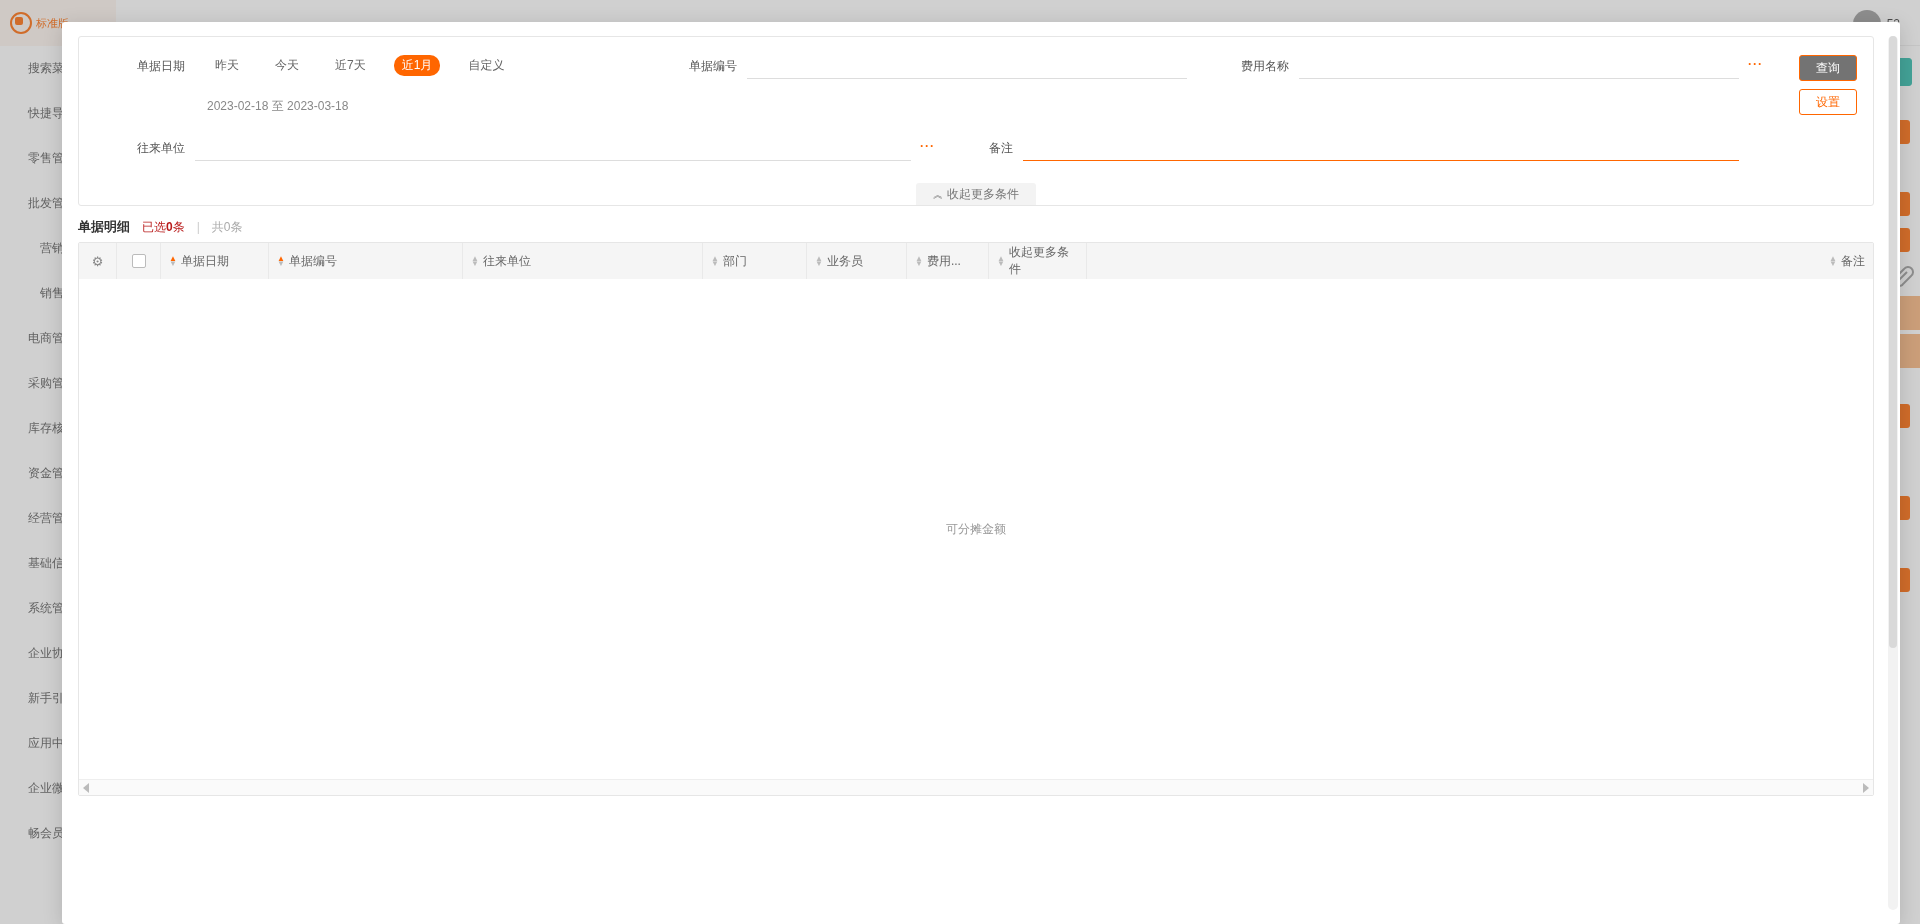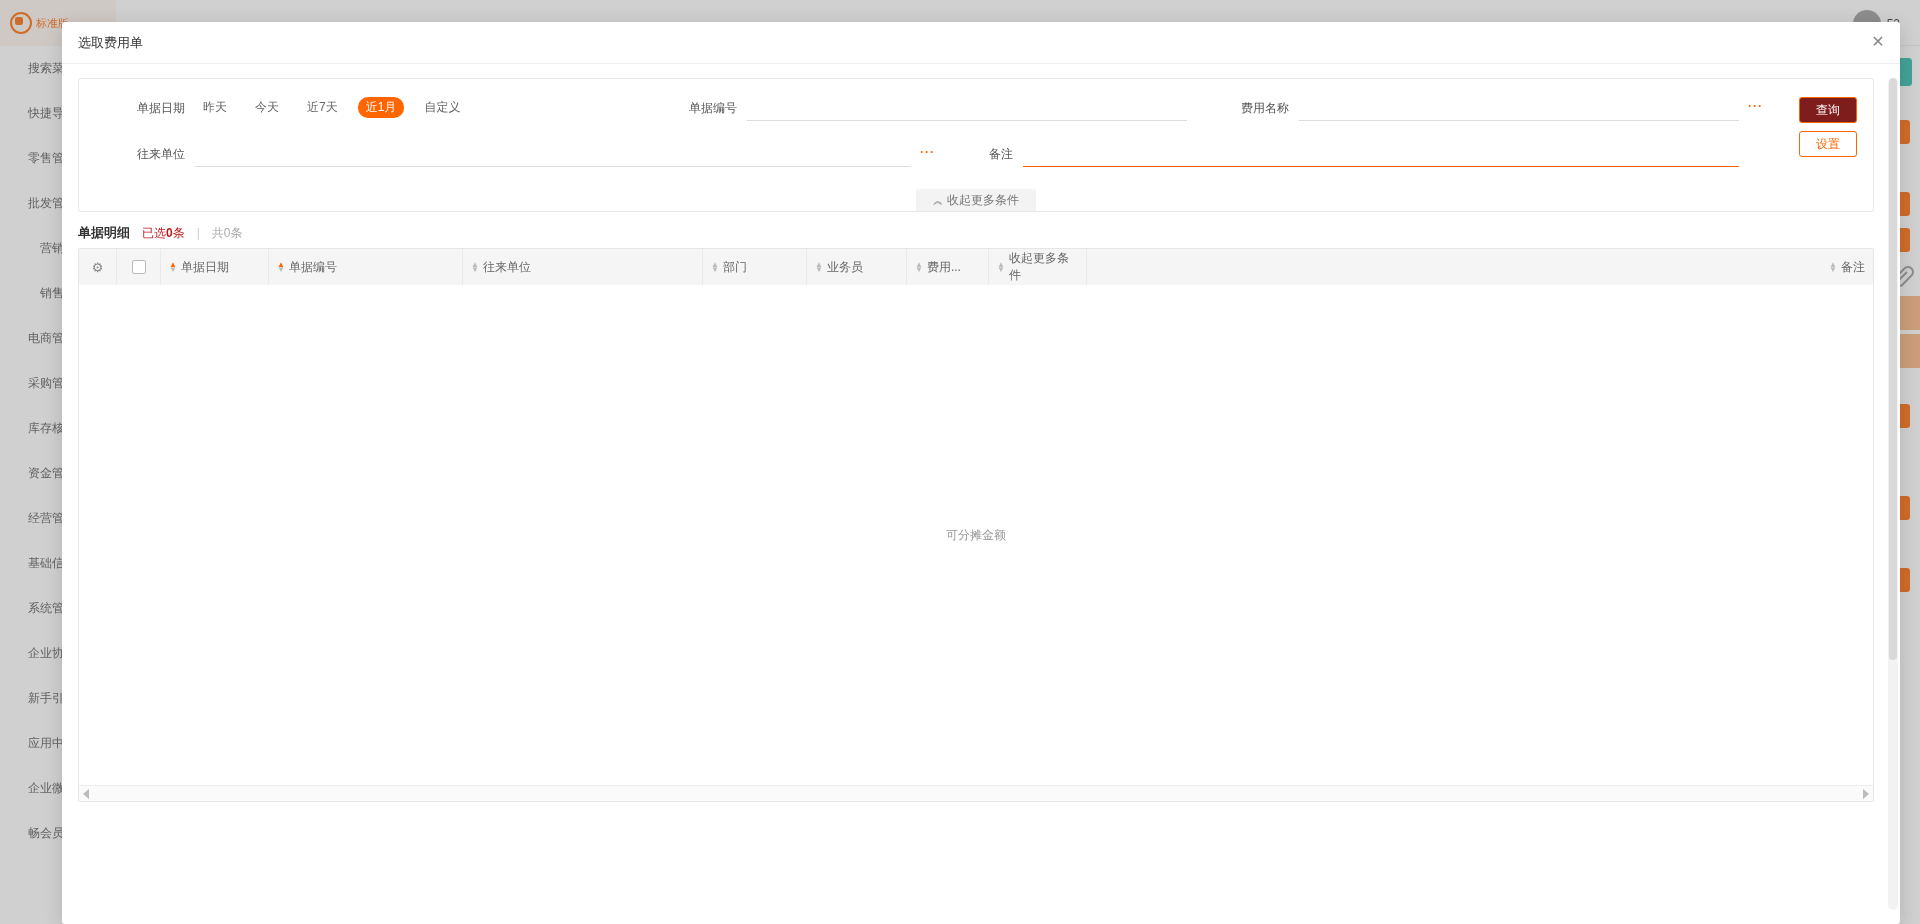--- a/index.html
+++ b/index.html
@@ -46,28 +46,28 @@
   
   .filter-panel { border: 1px solid #e6e6e6; border-radius: 3px; padding: 18px 44px 0 44px; position: relative; }
   .filter-row { display: flex; margin-bottom: 22px; }
   .filter-group { flex: 1; display: flex; align-items: flex-start; min-width: 0; padding-right: 40px; position: relative; }
   .filter-label { width: 72px; text-align: right; padding-right: 10px; color: #555; line-height: 22px; flex-shrink: 0; }
   .filter-field { flex: 1; min-width: 0; }
   .filter-input-line { border: none; border-bottom: 1px solid #ddd; height: 24px; width: 100%; outline: none; font-size: 12px; background: transparent; }
   .filter-input-line.highlight { border-bottom-color: #f60; }
   .filter-ellipsis { position: absolute; right: 16px; top: 2px; color: #f60; font-weight: bold; cursor: pointer; letter-spacing: 1px; }
 
-  .date-quick { display: flex; gap: 12px; align-items: center; flex-wrap: wrap; }
+  .date-quick { display: flex; gap: 20px; align-items: center; flex-wrap: wrap; margin-left: 12px; }
   .date-chip { padding: 2px 8px; border-radius: 10px; color: #666; cursor: pointer; }
   .date-chip.active { background: #f60; color: #fff; }
   .date-range-text { width: 100%; color: #888; margin-top: 2px; font-size: 12px; }
 
   .filter-actions-side { position: absolute; right: 16px; top: 18px; display: flex; flex-direction: column; gap: 8px; }
   .btn { display: inline-flex; align-items: center; justify-content: center; height: 26px; padding: 0 16px; border-radius: 3px; cursor: pointer; font-size: 12px; }
-  .btn-primary { background: #7f1d1d; color: #fff; border: 1px solid #f60; }
+  .btn-primary { background: #737373; color: #fff; border: 1px solid #f60; }
   .btn-secondary { background: #fff; color: #f60; border: 1px solid #f60; }
   .btn-default { background: #fff; color: #555; border: 1px solid #d9d9d9; }
 
   .collapse-bar { width: 120px; height: 22px; margin: 0 auto; background: #f3f3f3; border-radius: 3px 3px 0 0; text-align: center; line-height: 22px; color: #777; cursor: pointer; font-size: 12px; }
   .collapse-bar .chev { font-size: 10px; margin-right: 4px; }
 
   
   .details-bar { display: flex; align-items: center; gap: 12px; margin: 12px 0 6px 0; }
   .details-title { font-weight: 600; font-size: 13px; }
   .details-count { color: #b91c1c; }
@@ -208,24 +208,20 @@
         <path d="M16 6l-8 8a3 3 0 104 4l8-8a5 5 0 10-7-7L5 11" fill="none" stroke="#999" stroke-width="2"></path>
       </svg>
     <div class="bg-rail-btn"></div>
     <div class="bg-rail-btn"></div>
   </div>
 </div>
 
 <div class="modal-mask"></div>
 
 <div class="modal">
-  <div class="modal-header">
-    <span class="modal-title">选取费用单</span>
-    <span class="modal-close">✕</span>
-  </div>
 
   <div class="modal-body">
     <div class="vscrollbar">
         <div class="vscrollbar-thumb"></div>
       </div>
 
     <div class="modal-body-inner">
 
     <div class="filter-panel">
 
@@ -237,20 +233,21 @@
       <div class="filter-row">
         <div class="filter-group">
           <span class="filter-label">单据日期</span>
           <div class="filter-field">
             <div class="date-quick">
               <span class="date-chip">昨天</span>
               <span class="date-chip">今天</span>
               <span class="date-chip">近7天</span>
               <span class="date-chip active">近1月</span>
               <span class="date-chip">自定义</span>
+              <span class="date-range-text">2023-02-18 至 2023-03-18</span>
             </div>
           </div>
         </div>
 
         <div class="filter-group">
           <span class="filter-label">单据编号</span>
           <div class="filter-field">
             <input class="filter-input-line" value="" style="">
           </div>
         </div>

